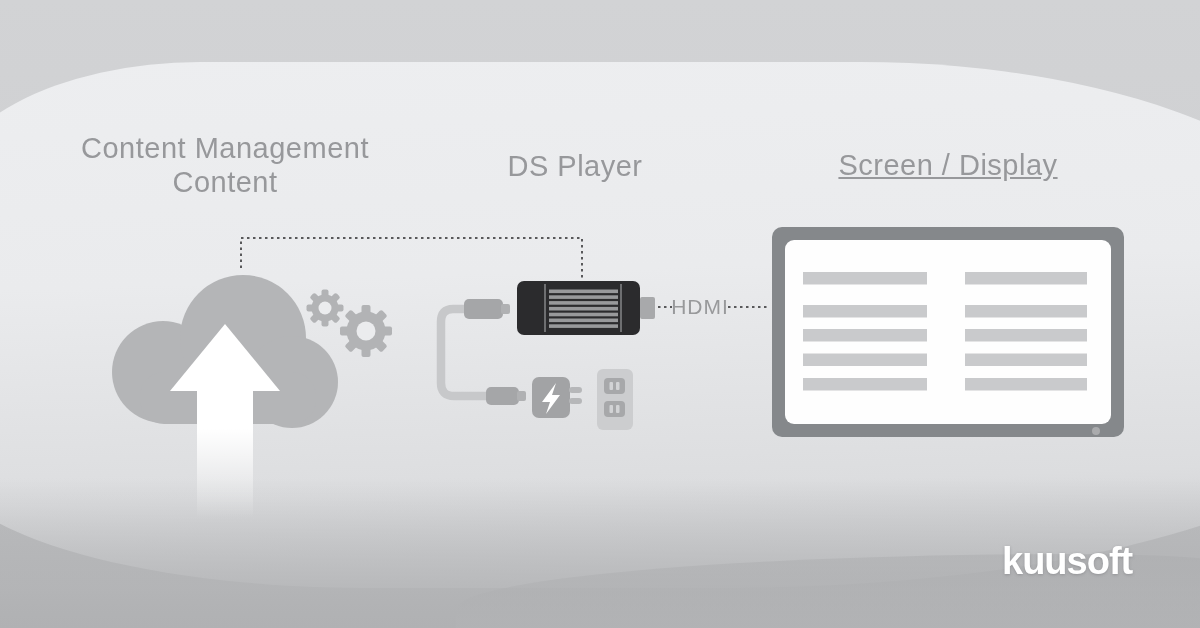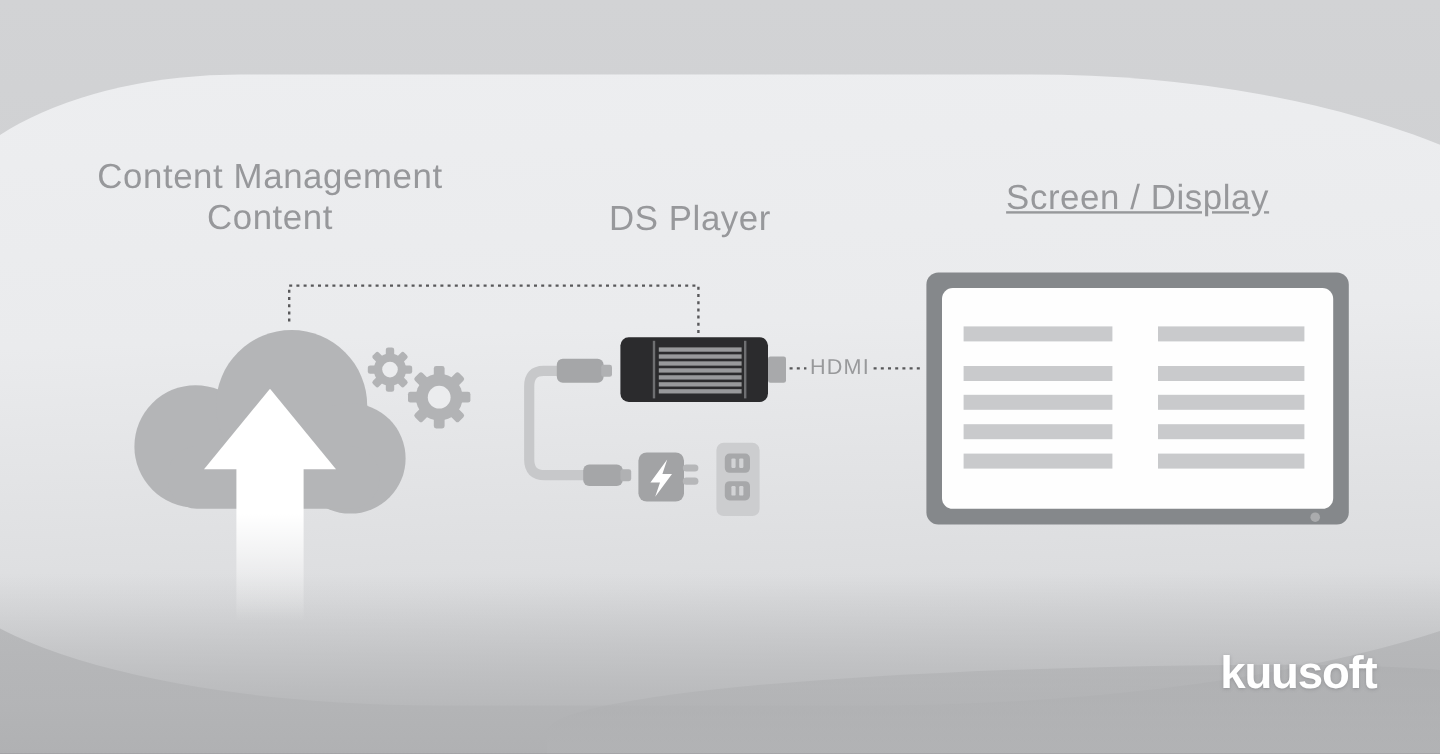--- a/index.html
+++ b/index.html
@@ -21,28 +21,28 @@
     position:absolute;bottom:0;left:38%;right:-6%;height:74px;opacity:.5;
     background:linear-gradient(180deg,#abacae,#b3b4b6);
     border-radius:100% 30% 0 0 / 72px 26px 0 0;
   }
   .art{position:absolute;left:0;top:0;}
   .label{
     position:absolute;color:#97989b;font-size:29px;font-weight:300;
     text-align:center;line-height:34px;letter-spacing:.5px;
   }
   .label-cms{left:75px;top:131px;width:300px;text-align:center;}
-  .label-player{left:475px;top:166px;width:200px;text-align:center;}
+  .label-player{left:475px;top:149px;width:200px;text-align:center;}
   .label-screen{left:822px;top:148px;width:252px;text-decoration:underline;}
   .label-hdmi{
     position:absolute;left:670px;top:294px;width:60px;text-align:center;
-    color:#98999b;font-size:18px;font-weight:300;letter-spacing:1px;line-height:25px;
+    color:#98999b;font-size:21px;font-weight:300;letter-spacing:1px;line-height:25px;
   }
   .brand{
-    position:absolute;left:1002px;top:540px;width:160px;text-align:center;
+    position:absolute;left:1002px;top:540px;width:160px;text-align:left;
     color:#ffffff;font-size:38px;font-weight:700;letter-spacing:-1px;
     text-shadow:0 1px 3px rgba(90,90,95,.35);
   }
 </style>
 </head>
 <body>
 
 <div class="canvas">
 
   <div class="swoosh"></div>

